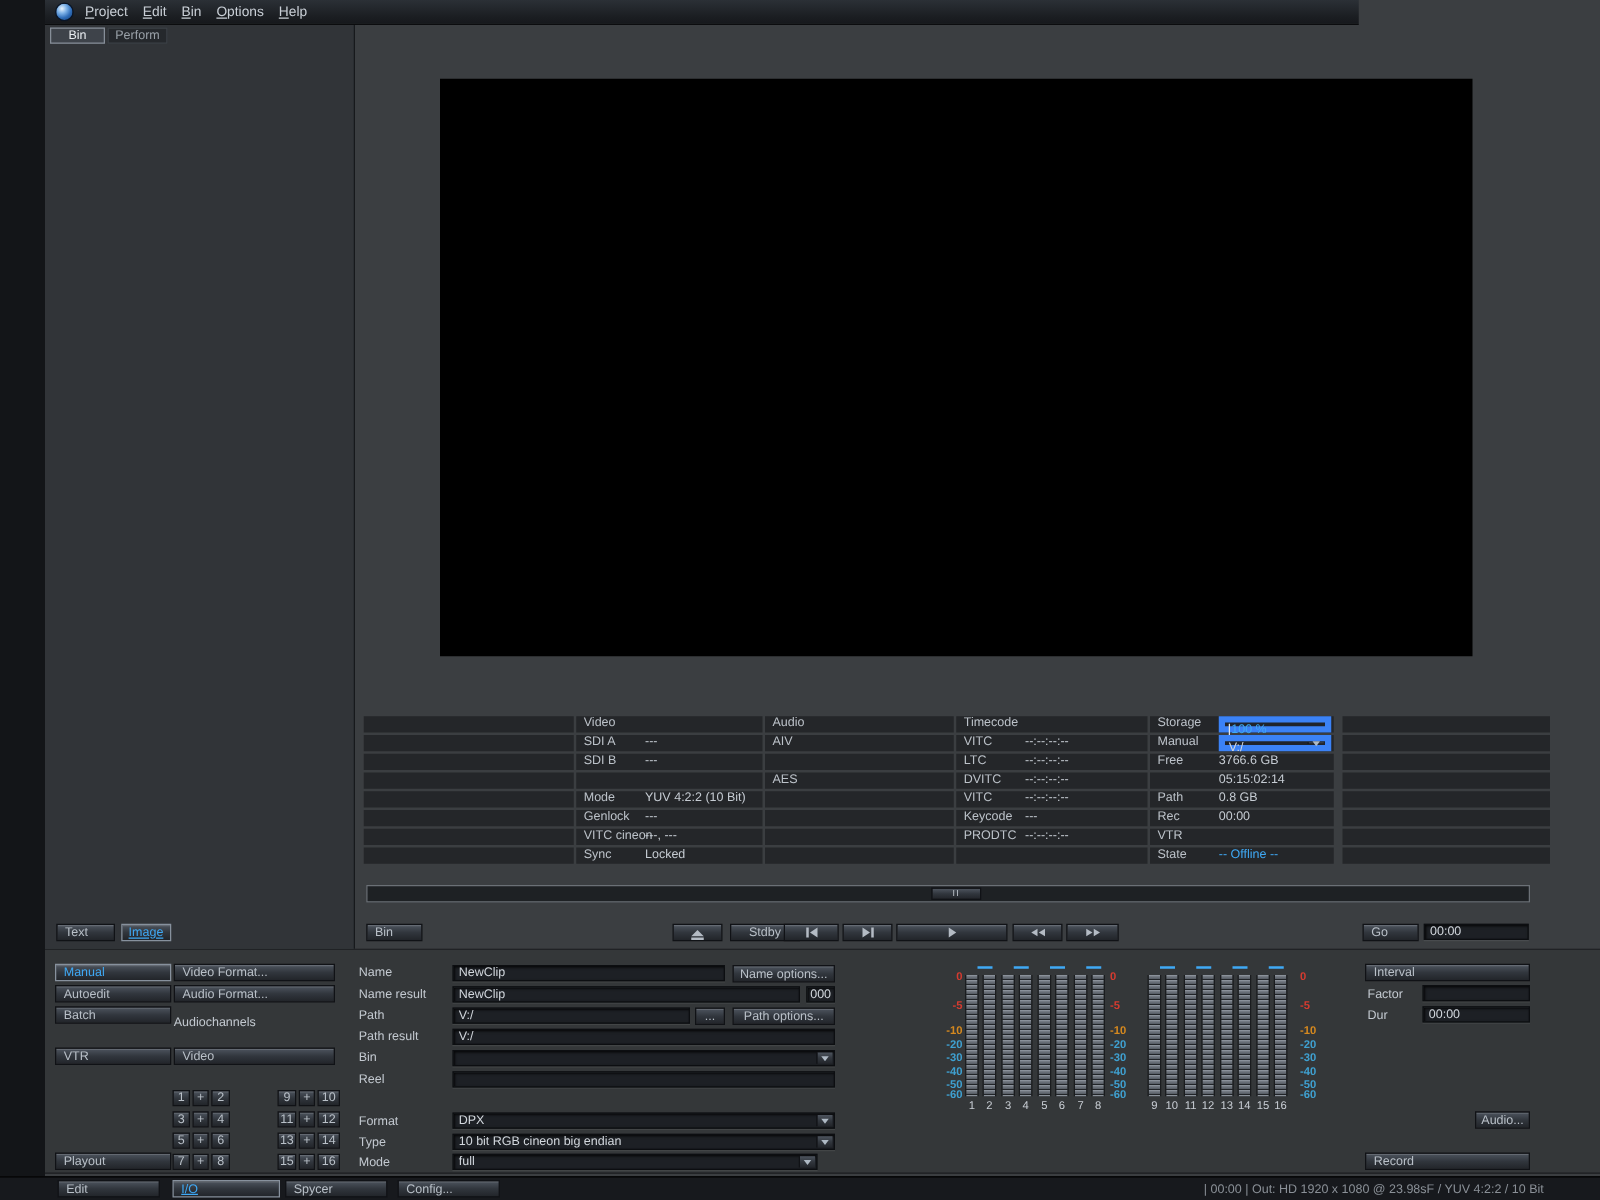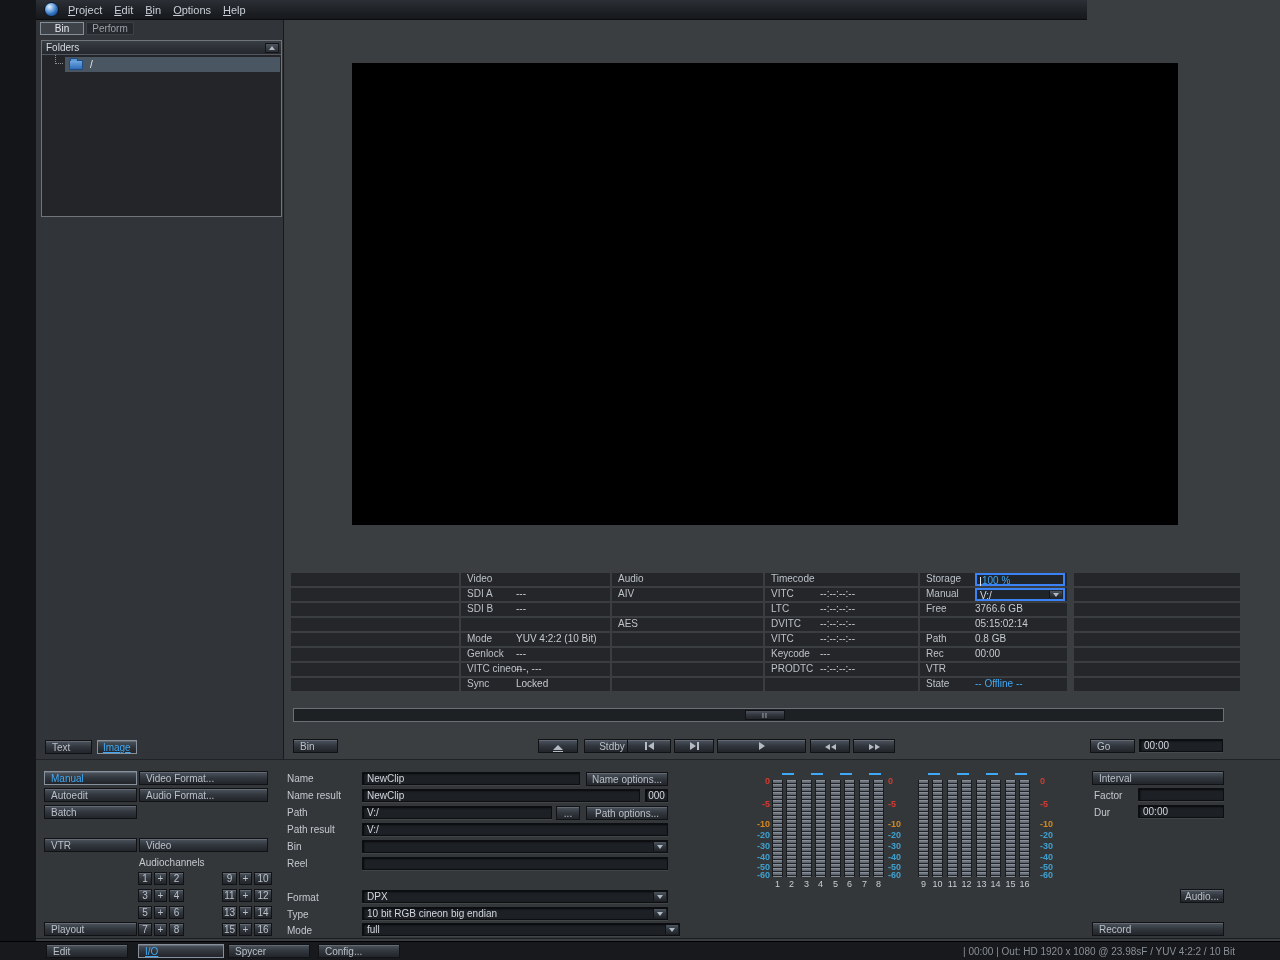--- a/index.html
+++ b/index.html
@@ -69,21 +69,21 @@
   .video-canvas { position:absolute; left:352px; top:63px; width:826px; height:462px; background:#000; }
 
   
   .icol { position:absolute; top:573px; }
   .irow { position:relative; height:13px; margin-bottom:2px; background:#242629;
     line-height:12px; white-space:nowrap; }
   .irow .lbl { position:absolute; left:6px; color:#bcc2c9; }
   .irow .val { position:absolute; left:55px; color:#c6ccd3; }
   .irow .val.blue { color:#3fa9f5; }
   .valbox { position:absolute; left:55px; right:2px; top:0; height:13px; background:#20242b;
-    border:2px solid #3b82f6; line-height:11px; padding-left:3px; color:#3fa9f5; }
+    border:5px solid #3b82f6; line-height:11px; padding-left:3px; color:#3fa9f5; }
   .valbox .cursor { display:inline-block; width:1px; height:9px; background:#dfe6ee;
     vertical-align:middle; margin-right:1px; }
   .valbox.dd { color:#d2d7dd; }
 
   
   .seek-track { position:absolute; left:293px; top:708px; width:931px; height:14px;
     background:#1e2124; border:1px solid #6b7076; }
   .seek-handle { position:absolute; left:451px; top:1px; width:40px; height:10px;
     background:linear-gradient(180deg,#4d545e 0%, #31363d 50%, #22252a 100%);
     border:1px solid #101216; color:#c3cad2; font-size:7px; line-height:9px; text-align:center;
@@ -127,37 +127,20 @@
       <span class="menu-item">Help</span>
     </div>
 </div>
 <div class="left-rail"></div>
 <span class="logo" style="z-index:9"></span>
 
 <div class="sidebar">
   <div class="side-tab sel" style="left:4px; width:44px;">Bin</div>
   <div class="side-tab" style="left:50px; width:48px;">Perform</div>
 
-  <div class="folders-panel">
-    <div class="folders-header">
-      <span>Folders</span>
-      <span class="collapse-btn">
-          <span class="tri-up"></span>
-        </span>
-    </div>
-    <div class="tree-row">
-      <span class="tree-indent">
-          <span class="tree-branch"></span>
-        </span>
-      <span class="tree-sel">
-        <span class="folder-icon"></span>
-        <span class="tree-label">/</span>
-      </span>
-    </div>
-  </div>
 
   <div class="side-bottom-tabs">
     <span class="btn left" style="position:relative; display:inline-block; width:47px;">Text</span>
     <span class="btn sel-u" style="position:relative; display:inline-block; width:40px; margin-left:2px; text-align:center; padding-left:0;">Image</span>
   </div>
 </div>
 
 <div class="video-canvas"></div>
 
 <div class="icol" id="col-spacer-l" style="left:291px; width:168px;">
@@ -339,21 +322,21 @@
 
 <div class="btn left sel" style="left:44px; top:771px; width:93px;">Manual</div>
 <div class="btn left" style="left:44px; top:788px; width:93px;">Autoedit</div>
 <div class="btn left" style="left:44px; top:805px; width:93px;">Batch</div>
 <div class="btn left" style="left:44px; top:838px; width:93px;">VTR</div>
 <div class="btn left" style="left:44px; top:922px; width:93px;">Playout</div>
 
 <div class="btn left" style="left:139px; top:771px; width:129px;">Video Format...</div>
 <div class="btn left" style="left:139px; top:788px; width:129px;">Audio Format...</div>
 <div class="btn left" style="left:139px; top:838px; width:129px;">Video</div>
-<div class="form-label" style="left:139px; top:856px;">Audiochannels</div>
+<div class="form-label" style="left:139px; top:812px;">Audiochannels</div>
 <div id="channel-buttons">
     <div class="btn" style="left: 138px; top: 872px; width: 14px; height: 13px; line-height: 12px;">1</div>
     <div class="btn" style="left: 154px; top: 872px; width: 13px; height: 13px; line-height: 12px;">+</div>
     <div class="btn" style="left: 169px; top: 872px; width: 15px; height: 13px; line-height: 12px;">2</div>
     <div class="btn" style="left: 138px; top: 889px; width: 14px; height: 13px; line-height: 12px;">3</div>
     <div class="btn" style="left: 154px; top: 889px; width: 13px; height: 13px; line-height: 12px;">+</div>
     <div class="btn" style="left: 169px; top: 889px; width: 15px; height: 13px; line-height: 12px;">4</div>
     <div class="btn" style="left: 138px; top: 906px; width: 14px; height: 13px; line-height: 12px;">5</div>
     <div class="btn" style="left: 154px; top: 906px; width: 13px; height: 13px; line-height: 12px;">+</div>
     <div class="btn" style="left: 169px; top: 906px; width: 15px; height: 13px; line-height: 12px;">6</div>
@@ -409,21 +392,21 @@
     </span>
 </div>
 <div class="form-label" style="left:287px; top:908px;">Type</div>
 <div class="inputbox" style="left:362px; top:907px; width:306px;">
   <span>10 bit RGB cineon big endian</span>
   <span class="droparrow">
       <span class="tri-down"></span>
     </span>
 </div>
 <div class="form-label" style="left:287px; top:924px;">Mode</div>
-<div class="inputbox" style="left:362px; top:923px; width:318px;">
+<div class="inputbox" style="left:362px; top:923px; width:292px;">
   <span>full</span>
   <span class="droparrow">
       <span class="tri-down"></span>
     </span>
 </div>
 
 <div id="meters">
     <div class="meter-bar" style="left: 772px;"></div>
     <div class="meter-num" style="left: 771px;">1</div>
     <div class="meter-bar" style="left: 786px;"></div>

